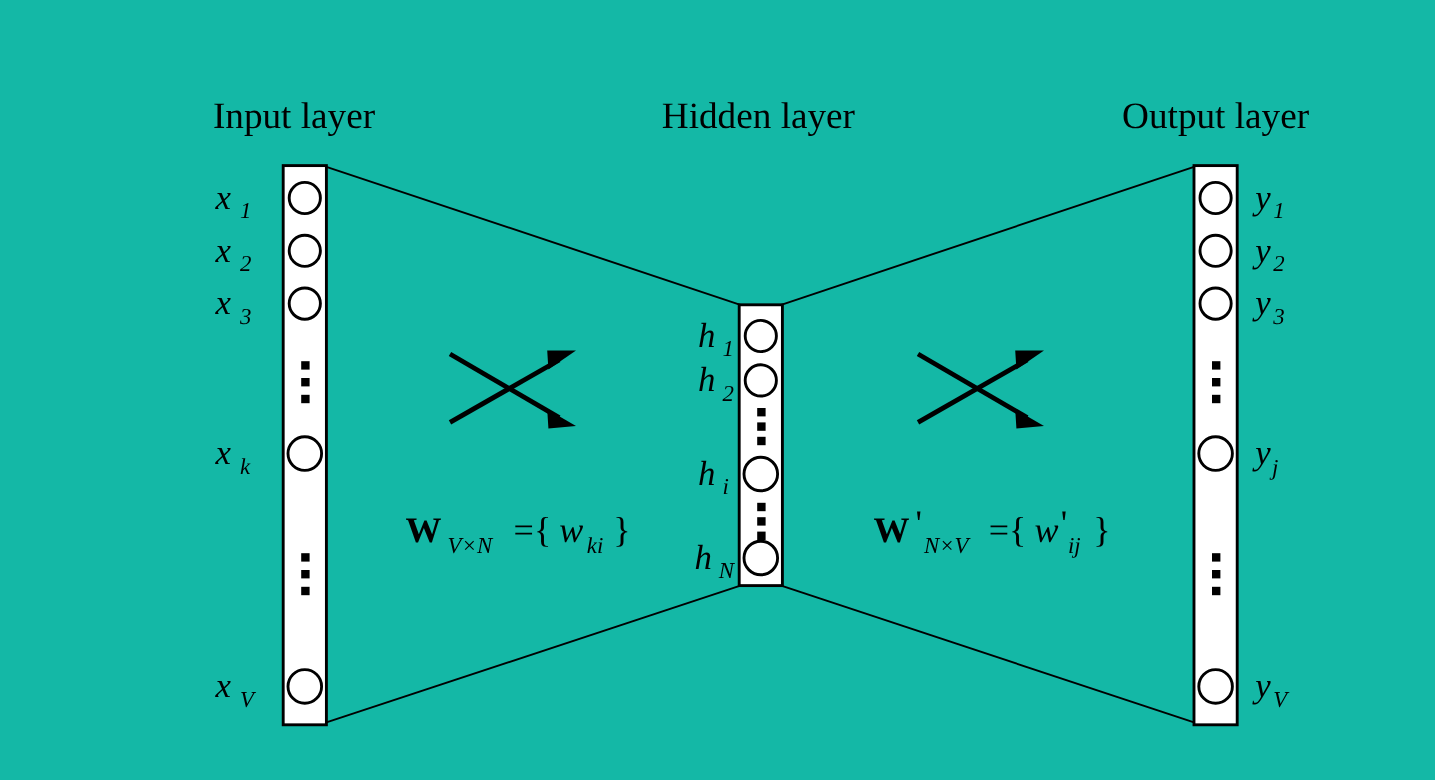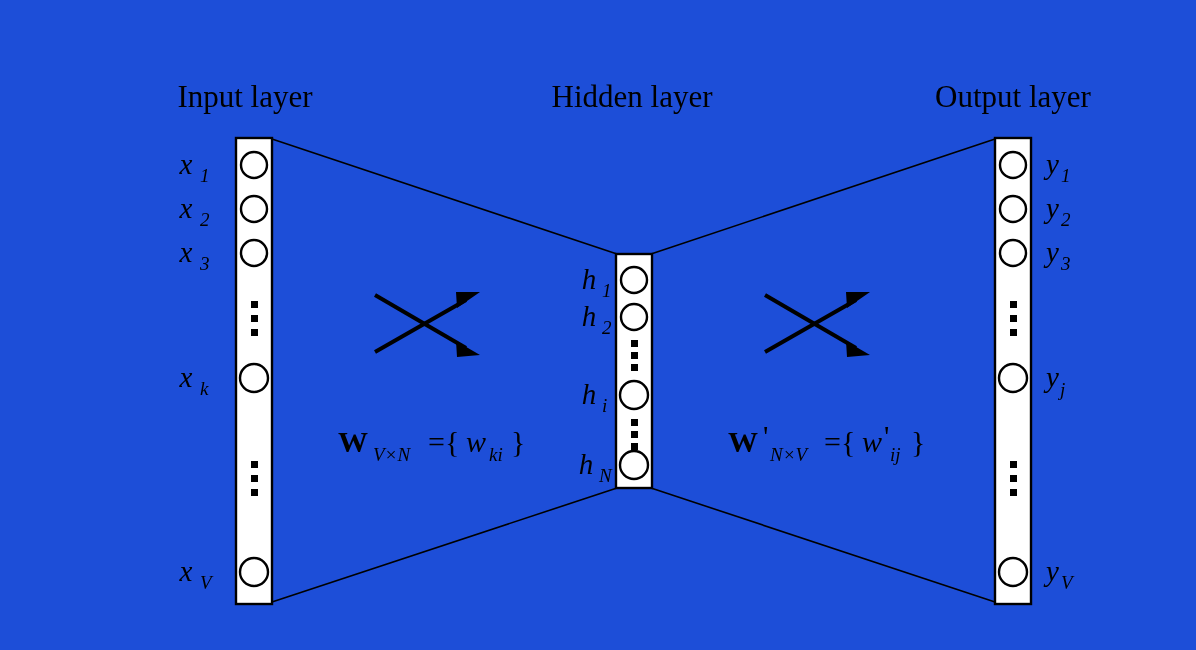--- a/index.html
+++ b/index.html
@@ -8,21 +8,21 @@
     padding: 0;
     background: #ffffff;
   }
   body {
     font-family: "Liberation Serif", "DejaVu Serif", serif;
   }
   #diagram-root {
     position: relative;
     width: 1196px;
     height: 650px;
-    background: #1d4ed8;
+    background: #14b8a6;
     overflow: hidden;
   }
   #nn-svg {
     position: absolute;
     top: 0;
     left: 0;
     width: 1196px;
     height: 650px;
     display: block;
   }

